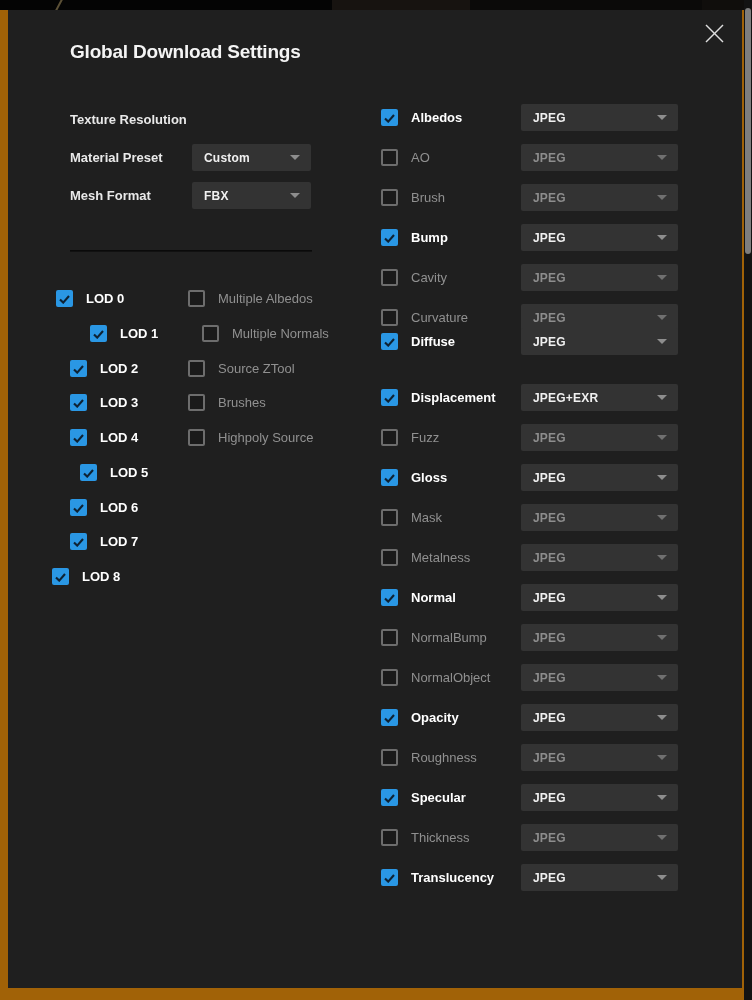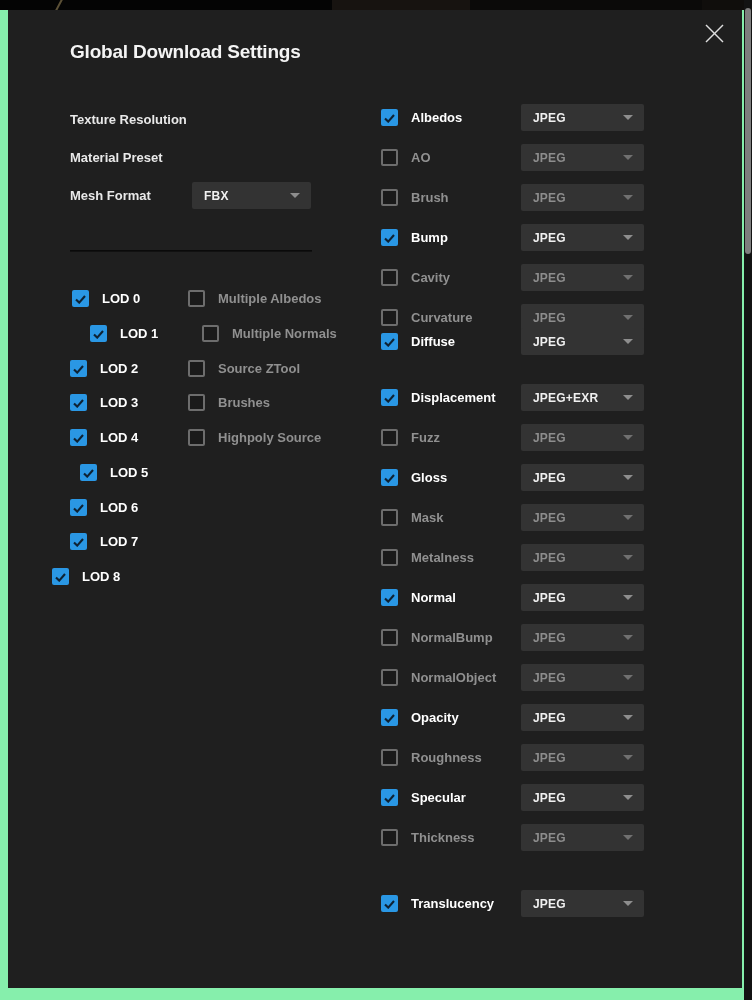--- a/index.html
+++ b/index.html
@@ -1,16 +1,16 @@
 <!DOCTYPE html>
 <html><head>
 <meta charset="utf-8">
 <style>
   html,body{margin:0;padding:0;background:#000;}
-  .stage{position:relative;width:752px;height:1000px;background:#86efac;overflow:hidden;
+  .stage{position:relative;width:752px;height:1000px;background:#a16207;overflow:hidden;
          font-family:"Liberation Sans","DejaVu Sans",sans-serif;-webkit-font-smoothing:antialiased;}
   
   .top-strip{position:absolute;left:0;top:0;width:752px;height:10px;background:#040404;overflow:hidden;}
   .bg-photo-a{position:absolute;left:332px;top:0;width:138px;height:10px;background:#171310;}
   .bg-photo-b{position:absolute;left:470px;top:0;width:232px;height:10px;background:#0b0a09;}
   .bg-photo-c{position:absolute;left:702px;top:0;width:42px;height:10px;background:#100e0c;}
   .bg-glint{position:absolute;left:58px;top:-3px;width:2px;height:16px;background:#8a7a52;opacity:.65;transform:rotate(28deg);}
 
   .modal{position:absolute;left:8px;top:10px;width:734px;height:978px;background:#1f1f1f;}
 
@@ -34,26 +34,26 @@
   .dropdown.dim .caret{border-top-color:#707070;}
 
   .checkbox{width:17px;height:17px;border-radius:2px;box-sizing:border-box;flex:0 0 17px;cursor:pointer;
             display:flex;align-items:center;justify-content:center;}
   .checkbox.checked{background:#2a97e4;}
   .checkbox.unchecked{border:2px solid #6d6d6d;background:#1a1a1a;}
 
   .cb-row{position:absolute;height:17px;display:flex;align-items:center;}
   .cb-label{margin-left:13px;font-size:13px;white-space:nowrap;}
   .cb-label.on{color:#ffffff;font-weight:700;}
-  .cb-label.off{color:#909090;font-weight:700;}
+  .cb-label.off{color:#909090;font-weight:400;}
 
   .map-row{position:absolute;left:373px;width:291px;height:27px;}
   .map-row .checkbox{position:absolute;left:0;top:5px;}
   .map-row .cb-label{position:absolute;left:30px;top:0;height:27px;line-height:27px;margin:0;}
-  .map-row .dropdown{left:140px;width:123px;}
+  .map-row .dropdown{left:140px;width:157px;}
 
   .divider{position:absolute;left:62px;top:240px;width:242px;height:1px;background:#0a0a0a;
            border-bottom:1px solid rgba(255,255,255,0.03);}
 
   .scroll-track{position:absolute;left:744px;top:0;width:8px;height:1000px;background:#131313;}
   .scroll-thumb{position:absolute;left:1px;top:8px;width:6px;height:246px;border-radius:3px;background:#7e7e7e;}
 </style>
 </head>
 <body>
 
@@ -75,34 +75,38 @@
         <line x1="19" y1="2" x2="2" y2="19" stroke="#dedede" stroke-width="1.5"></line>
       </svg>
     </button>
 
     <div id="general-rows">
         <div class="row" style="left: 62px; top: 96px; width: 241px;">
           <span class="gen-label">Texture Resolution</span>
         </div>
         <div class="row" style="left: 62px; top: 134px; width: 241px;">
           <span class="gen-label">Material Preset</span>
+          <div class="dropdown" style="left: 122px; width: 119px;">
+            <span class="value">Custom</span>
+            <span class="caret"></span>
+          </div>
         </div>
         <div class="row" style="left: 62px; top: 172px; width: 241px;">
           <span class="gen-label">Mesh Format</span>
           <div class="dropdown" style="left: 122px; width: 119px;">
             <span class="value">FBX</span>
             <span class="caret"></span>
           </div>
         </div>
       </div>
 
     <div class="divider"></div>
 
     <div id="lod-rows">
-        <div class="cb-row" style="left: 64px; top: 280px; justify-content: space-between;">
+        <div class="cb-row" style="left: 48px; top: 280px; justify-content: space-between;">
           <div class="checkbox checked">
             <span><svg width="11" height="9" viewBox="0 0 11 9">
                 <polyline points="1,4.5 4.2,7.6 10,1" fill="none" stroke="#0e2233" stroke-width="2.1"></polyline>
               </svg></span>
           </div>
           <span class="cb-label on">LOD 0</span>
         </div>
         <div class="cb-row" style="left: 62px; top: 315px; margin-left: 20px;">
           <div class="checkbox checked">
             <span><svg width="11" height="9" viewBox="0 0 11 9">
@@ -368,21 +372,21 @@
           </div>
         </div>
         <div class="map-row" style="top: 814px;">
           <div class="checkbox unchecked"></div>
           <span class="cb-label off">Thickness</span>
           <div class="dropdown dim">
             <span class="value">JPEG</span>
             <span class="caret"></span>
           </div>
         </div>
-        <div class="map-row" style="top: 854px; margin-top: 26px;">
+        <div class="map-row" style="top: 854px;">
           <div class="checkbox checked">
             <span><svg width="11" height="9" viewBox="0 0 11 9">
                 <polyline points="1,4.5 4.2,7.6 10,1" fill="none" stroke="#0e2233" stroke-width="2.1"></polyline>
               </svg></span>
           </div>
           <span class="cb-label on">Translucency</span>
           <div class="dropdown">
             <span class="value">JPEG</span>
             <span class="caret"></span>
           </div>

